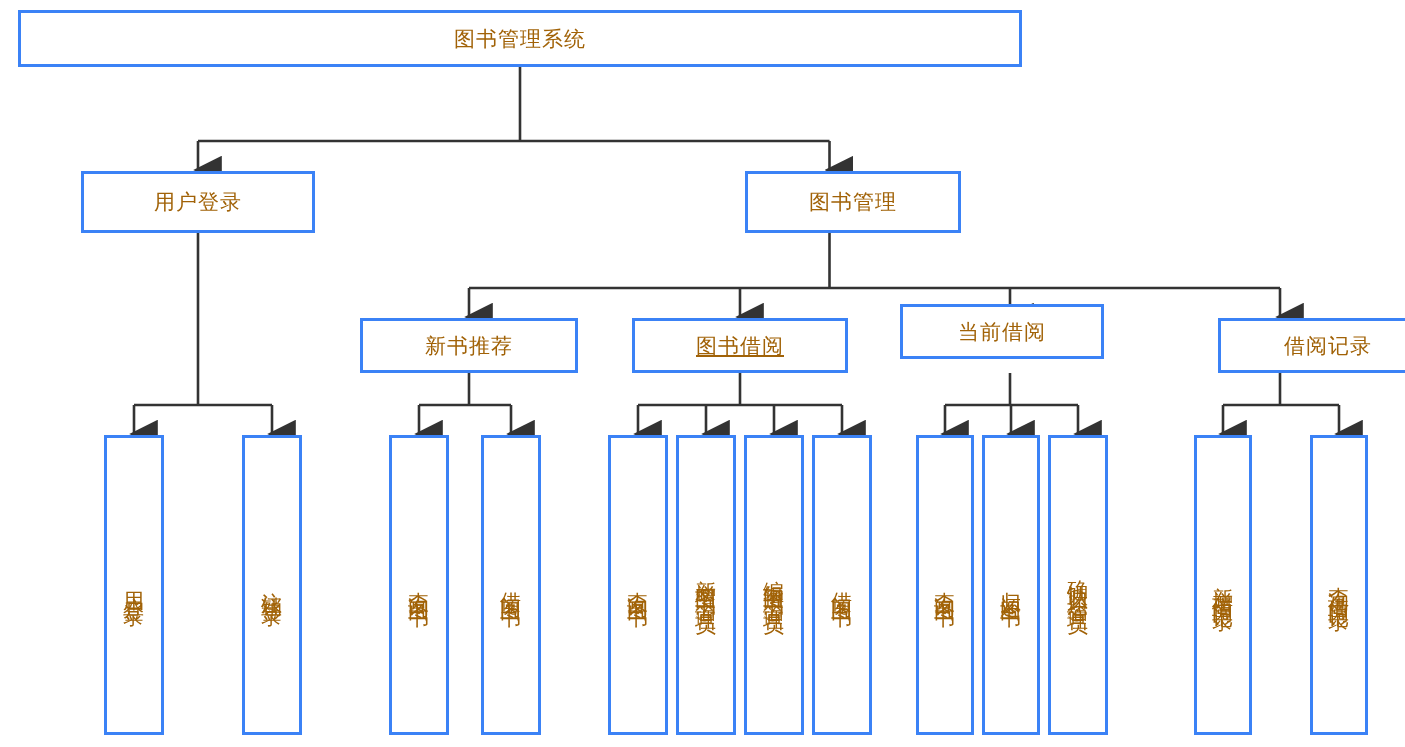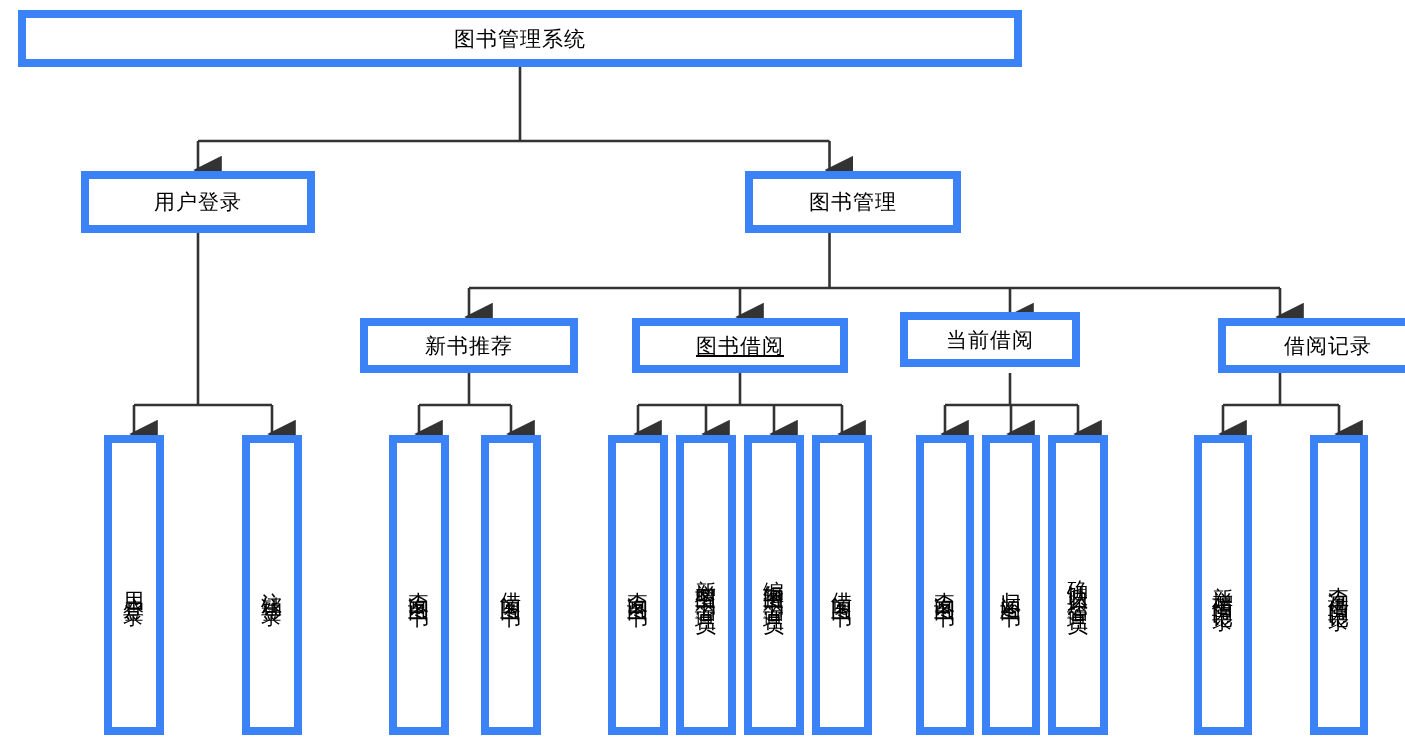--- a/index.html
+++ b/index.html
@@ -22,25 +22,25 @@
     left: 0;
     top: 0;
     width: 1405px;
     height: 747px;
     pointer-events: none;
   }
   .node {
     position: absolute;
     box-sizing: border-box;
     background: #ffffff;
-    border: 8px solid #3b82f6;
+    border: 3px solid #3b82f6;
     display: flex;
     align-items: center;
     justify-content: center;
-    color: #000000;
+    color: #a16207;
   }
   .node.horiz {
     font-size: 21px;
     letter-spacing: 1px;
   }
   .node.vert {
     font-size: 21px;
   }
   .node.vert .vtext {
     writing-mode: vertical-rl;
@@ -118,21 +118,21 @@
       </div>
       <div class="node horiz" style="left: 745px; top: 171px; width: 216px; height: 62px;">
         <span class="htext">图书管理</span>
       </div>
       <div class="node horiz" style="left: 360px; top: 318px; width: 218px; height: 55px;">
         <span class="htext">新书推荐</span>
       </div>
       <div class="node horiz" style="left: 632px; top: 318px; width: 216px; height: 55px; text-decoration: underline;">
         <span class="htext">图书借阅</span>
       </div>
-      <div class="node horiz" style="left: 900px; top: 312px; width: 180px; height: 55px;">
+      <div class="node horiz" style="left: 900px; top: 304px; width: 204px; height: 55px;">
         <span class="htext">当前借阅</span>
       </div>
       <div class="node horiz" style="left: 1170px; top: 318px; width: 220px; height: 55px; margin-left: 48px;">
         <span class="htext">借阅记录</span>
       </div>
       <div class="node vert" style="left: 104px; top: 435px; width: 60px; height: 300px;">
         <span class="vtext">用户登录</span>
       </div>
       <div class="node vert" style="left: 242px; top: 435px; width: 60px; height: 300px;">
         <span class="vtext">注销登录</span>

